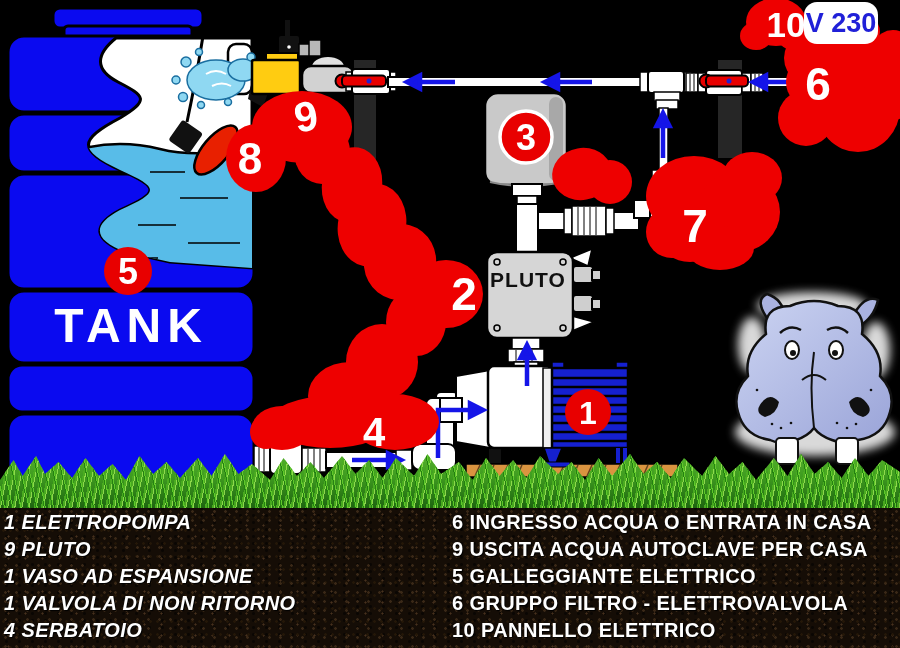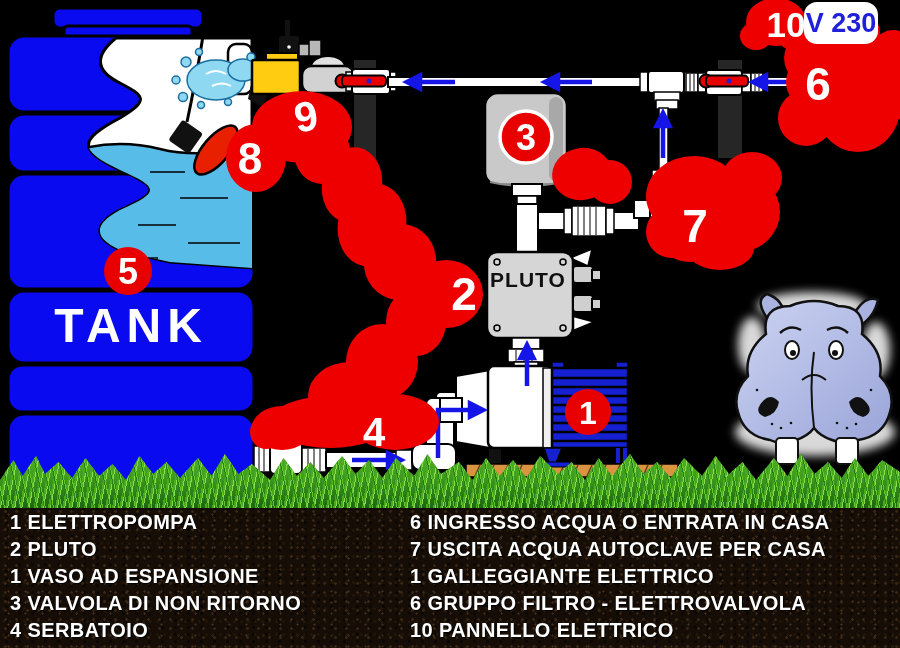--- a/index.html
+++ b/index.html
@@ -21,21 +21,21 @@
         background-size:11px 9px,7px 13px,17px 11px,13px 7px;}
   .grass{position:absolute;left:0;top:450px;width:900px;height:58px;z-index:4;
         background:
          repeating-linear-gradient(78deg,rgba(20,90,10,0) 0 3px,rgba(34,126,16,.95) 3px 4px,rgba(98,204,44,.95) 4px 5px,rgba(20,90,10,0) 5px 8px),
          repeating-linear-gradient(101deg,rgba(10,70,5,0) 0 2px,rgba(74,172,32,.95) 2px 4px,rgba(150,224,80,.9) 4px 5px,rgba(10,70,5,0) 5px 7px),
          linear-gradient(180deg,#58b42e 0%,#3f9c20 45%,#1d6410 100%);
         clip-path:polygon(0% 30px,1.5% 10px,2.5% 26px,4% 6px,5% 24px,6.5% 12px,8% 28px,9.5% 8px,11% 26px,12.5% 14px,14% 30px,15.5% 6px,17% 24px,18.5% 12px,20% 28px,22% 8px,23.5% 26px,25% 4px,26.5% 24px,28% 14px,30% 30px,31.5% 8px,33% 26px,34.5% 12px,36% 28px,38% 6px,39.5% 24px,41% 10px,42.5% 28px,44% 8px,46% 26px,47.5% 4px,49% 24px,51% 12px,52.5% 30px,54% 8px,55.5% 26px,57% 10px,58.5% 28px,60% 6px,62% 24px,63.5% 12px,65% 30px,66.5% 8px,68% 26px,70% 4px,71.5% 24px,73% 12px,74.5% 28px,76% 8px,78% 26px,79.5% 6px,81% 24px,82.5% 12px,84% 30px,86% 8px,87.5% 26px,89% 4px,90.5% 24px,92% 12px,93.5% 28px,95% 8px,96.5% 26px,98% 10px,100% 22px,100% 58px,0% 58px);}
   .legend{position:absolute;left:0;top:509px;width:900px;z-index:6;color:#fff;}
   .lg{position:absolute;white-space:nowrap;font-size:20px;font-weight:bold;
       letter-spacing:.4px;line-height:27px;text-shadow:1px 1px 1px #000;}
-  .colL{left:10px;} .colR{left:410px;}
+  .colL{left:4px;font-style:italic;} .colR{left:452px;}
 </style>
 </head>
 <body>
 
 <div class="stage">
 
 <svg width="900" height="648" viewBox="0 0 900 648">
   <defs>
     <clipPath id="cutclip">
       <path d="M116,38 C95,55 95,70 118,82 C145,96 150,100 120,118 C78,140 78,150 120,170
@@ -366,24 +366,24 @@
     <rect x="776" y="438" width="22" height="26" rx="4" fill="#fff" stroke="#111" stroke-width="2"></rect>
     <rect x="836" y="438" width="22" height="26" rx="4" fill="#fff" stroke="#111" stroke-width="2"></rect>
   </g>
 </svg>
 
 <div class="soil"></div>
 <div class="grass"></div>
 
 <div class="legend">
   <div class="lg colL" style="top:0px">1 ELETTROPOMPA</div>
-  <div class="lg colL" style="top:27px">2 PLUTO</div>
+  <div class="lg colL" style="top:27px">9 PLUTO</div>
   <div class="lg colL" style="top:54px">1 VASO AD ESPANSIONE</div>
-  <div class="lg colL" style="top:81px">3 VALVOLA DI NON RITORNO</div>
+  <div class="lg colL" style="top:81px">1 VALVOLA DI NON RITORNO</div>
   <div class="lg colL" style="top:108px">4 SERBATOIO</div>
   <div class="lg colR" style="top:0px">6 INGRESSO ACQUA O ENTRATA IN CASA</div>
-  <div class="lg colR" style="top:27px">7 USCITA ACQUA AUTOCLAVE PER CASA</div>
-  <div class="lg colR" style="top:54px">1 GALLEGGIANTE ELETTRICO</div>
+  <div class="lg colR" style="top:27px">9 USCITA ACQUA AUTOCLAVE PER CASA</div>
+  <div class="lg colR" style="top:54px">5 GALLEGGIANTE ELETTRICO</div>
   <div class="lg colR" style="top:81px">6 GRUPPO FILTRO - ELETTROVALVOLA</div>
   <div class="lg colR" style="top:108px">10 PANNELLO ELETTRICO</div>
 </div>
 
 </div>
 
 </body></html>

